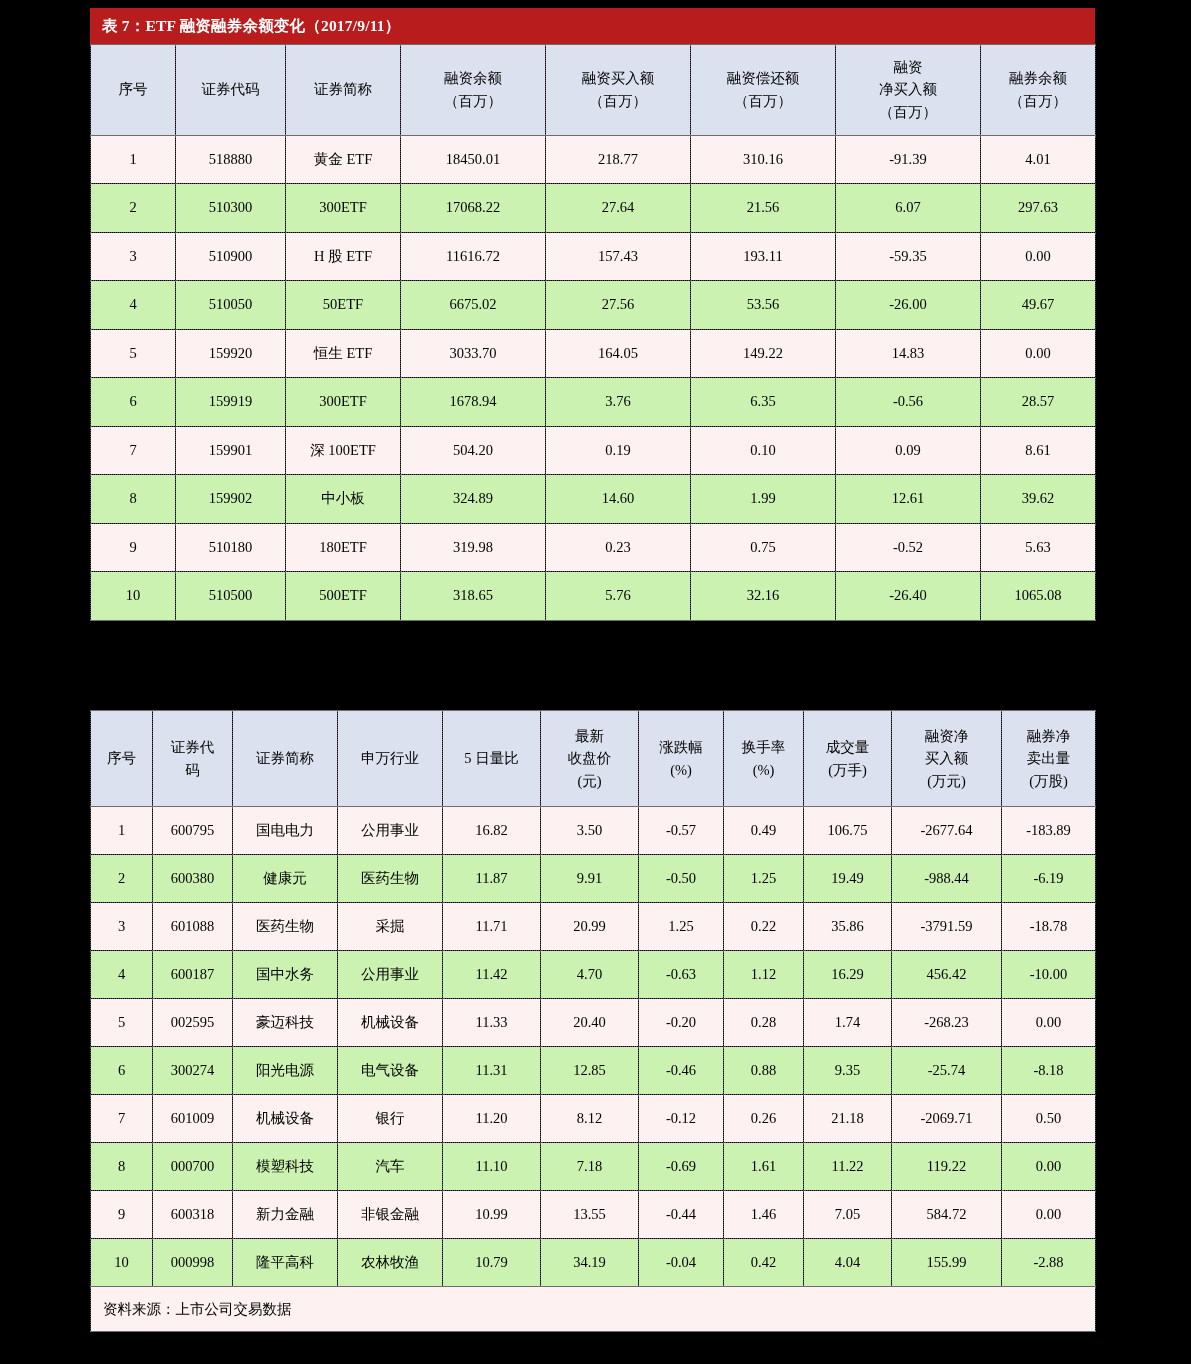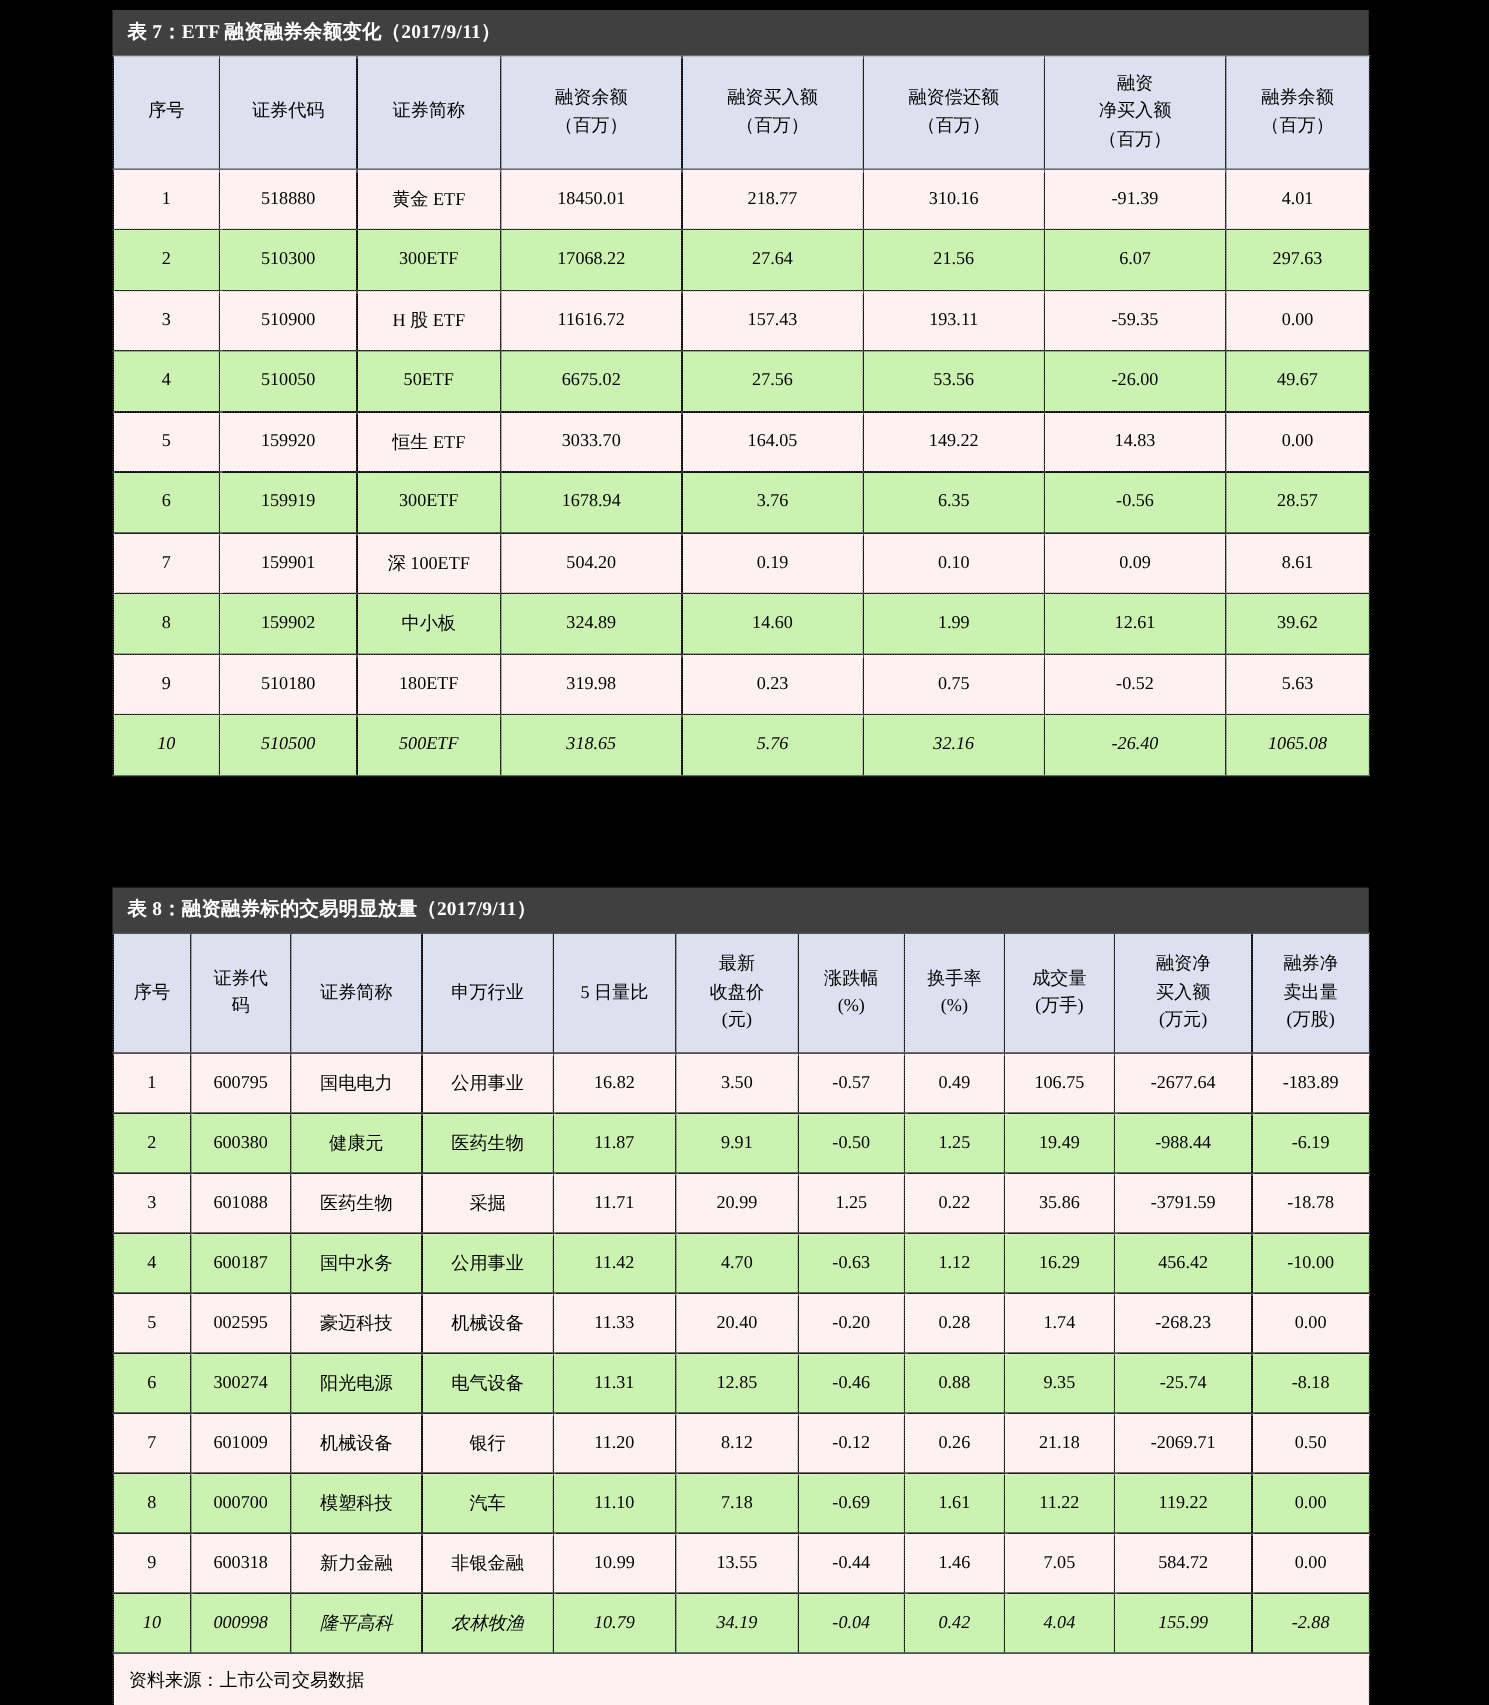--- a/index.html
+++ b/index.html
@@ -26,21 +26,21 @@
   .table-block {
     position: absolute;
     left: 90px;
     width: 1005px;
   }
 
   #table7-block { top: 8px; }
   #table8-block { top: 710px; }
 
   .tbl-title {
-    background: #404040;
+    background: #b91c1c;
     color: #ffffff;
     font-weight: bold;
     font-size: 15.5px;
     line-height: 1;
     padding: 10px 0 10px 12px;
     letter-spacing: 0.2px;
     font-family: "Liberation Serif", "DejaVu Serif", serif;
     white-space: nowrap;
     box-sizing: border-box;
   }
@@ -77,21 +77,20 @@
   table.grid tbody tr.odd td { background: #fdf1f1; }
   table.grid tbody tr.even td { background: #ccf2b2; }
 
   table.grid tbody td {
     height: 47.5px;
   }
   #t8 tbody td { height: 47px; }
 
   table.grid tbody tr:last-child td {
     border-bottom: 1px solid #6d6d6d;
-    font-style: italic;
   }
 
   .src-row td {
     background: #fdf1f1 !important;
     text-align: left !important;
     padding-left: 12px !important;
     height: 44px !important;
     font-size: 14.5px;
     border-bottom: 1px solid #6d6d6d !important;
   }
@@ -249,21 +248,20 @@
             <td>5.76</td>
             <td>32.16</td>
             <td>-26.40</td>
             <td>1065.08</td>
           </tr>
         </tbody>
     </table>
   </div>
 
   <div class="table-block" id="table8-block">
-    <div class="tbl-title">表 8：融资融券标的交易明显放量（2017/9/11）</div>
     <table class="grid" id="t8">
       <colgroup>
         <col style="width:62px">
         <col style="width:80px">
         <col style="width:105px">
         <col style="width:105px">
         <col style="width:98px">
         <col style="width:98px">
         <col style="width:85px">
         <col style="width:80px">

